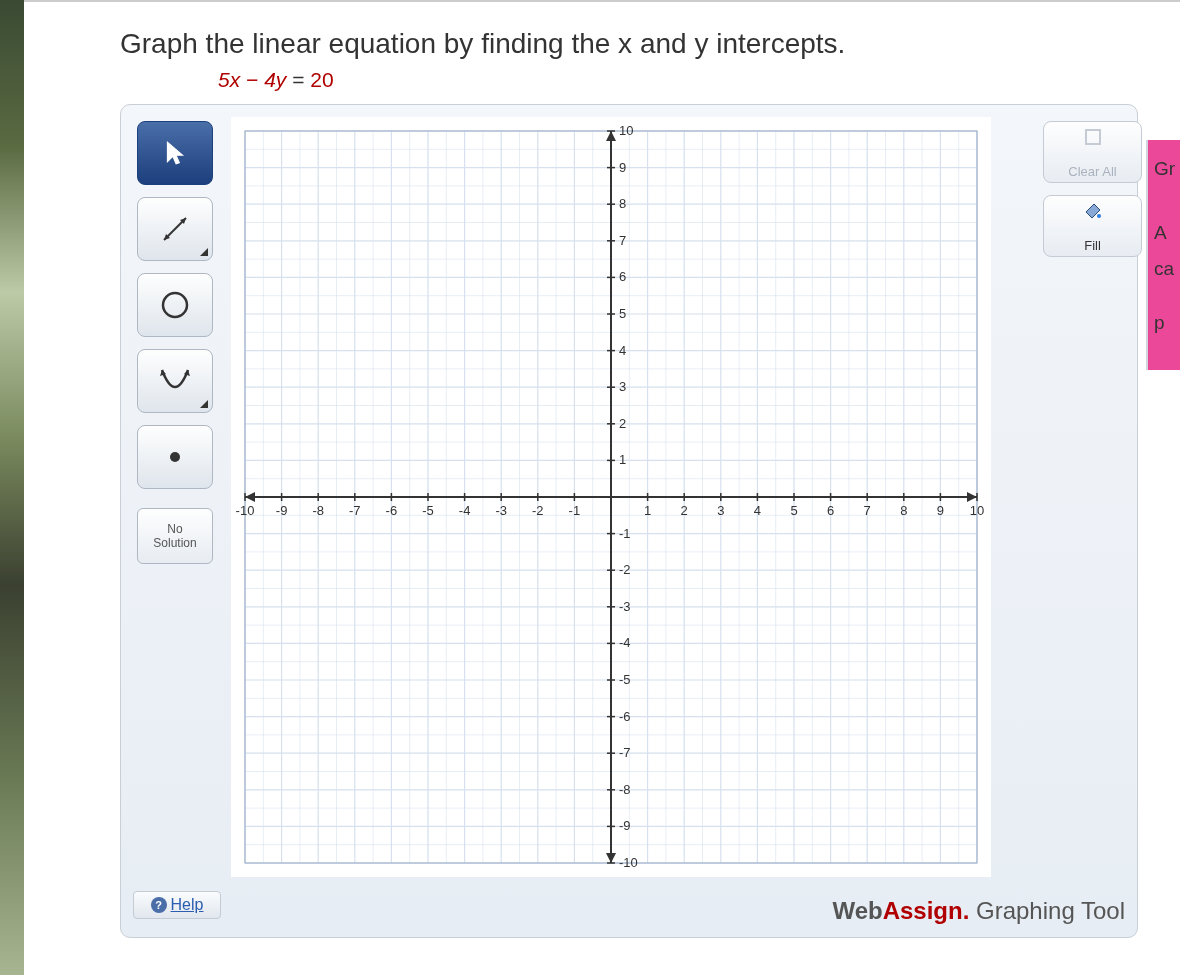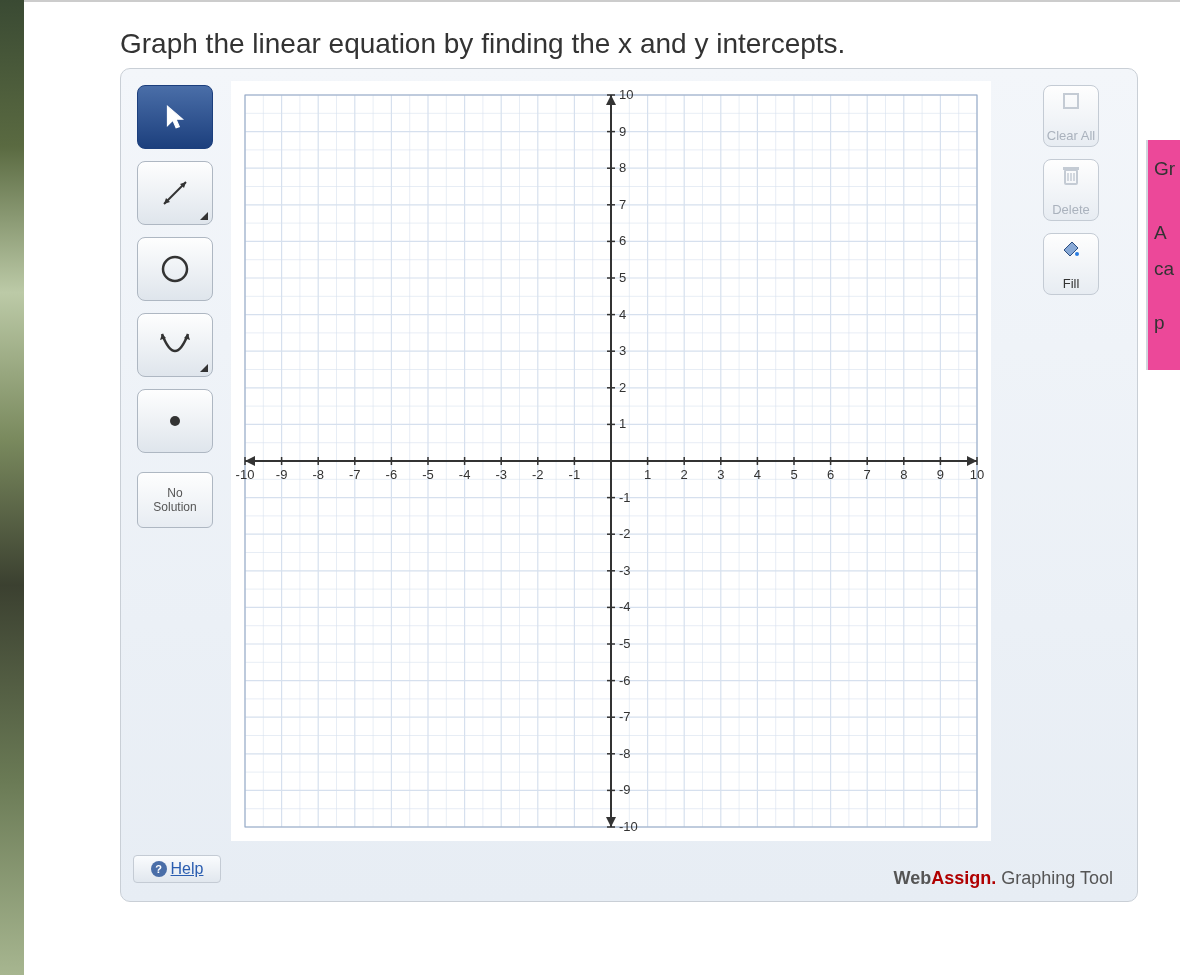--- a/index.html
+++ b/index.html
@@ -108,39 +108,39 @@
     background:#4a6ea8;color:#fff;display:flex;align-items:center;justify-content:center;
     font-size:11px;font-weight:bold;
   }
   
   .rtools {
     position:absolute;
     right: 14px; top: 16px;
     width: 84px;
   }
   .rtool {
-    width:56px;height:62px;margin:0 4px 12px 4px;
+    width:99px;height:62px;margin:0 4px 12px 4px;
     border-radius:8px;border:1px solid #c4cbd4;
     background:linear-gradient(180deg,#fefefe,#e7ecf2);
     display:flex;flex-direction:column;align-items:center;justify-content:center;
     font-size:13px;cursor:pointer;gap:12px;
   }
   .rtool.disabled { color:#aab2bd; cursor:default;}
   .rtool .ico { width:22px;height:22px;margin-bottom:4px;display:flex;align-items:center;justify-content:center;}
   
   .graph {
     position:absolute;
     left:110px; top:12px;
     width:760px; height:760px;
     background:#fff;
   }
   .footer {
     position:absolute;
-    right:24px; bottom:12px;
-    font-size:18px;
+    right:12px; bottom:12px;
+    font-size:24px;
     color:#555;
   }
   .footer .wa { color:#b00000; font-weight:bold;}
   .footer .web { color:#555; font-weight:bold;}
   
   .rightsnip {
     position:absolute;
     right:0; top:140px;
     width:34px;
     border-left:2px solid #d0d6de;
@@ -153,20 +153,23 @@
 </style>
 </head>
 <body>
 
 <div class="page">
   <div class="leftstrip"></div>
   <div class="topbar"></div>
 
   <div class="content">
     <div class="question">Graph the linear equation by finding the x and y intercepts.</div>
+    <div class="equation">
+      <span class="eq-lhs"><span>5</span><span class="eq-x">x</span><span> − </span><span>4</span><span class="eq-y">y</span></span><span class="eq-eq"> = </span><span class="eq-rhs">20</span>
+    </div>
 
     <div class="panel">
 
       <div class="tools">
         <div class="tool selected">
           <svg width="22" height="26" viewBox="0 0 20 24">
             <path d="M3 2 L3 20 L8 15 L11 22 L14 21 L11 14 L17 14 Z" fill="#fff" stroke="#fff" stroke-width="1"></path>
           </svg>
         </div>
         <div class="tool">
@@ -205,32 +208,20 @@
       </div>
 
       <div class="rtools">
         <div class="rtool disabled">
           <span class="ico">
             <svg width="20" height="20">
                 <rect x="3" y="3" width="14" height="14" fill="none" stroke="#c4cbd4" stroke-width="2"></rect>
               </svg>
           </span>
           <span>Clear All</span>
-        </div>
-        <div class="rtool disabled">
-          <span class="ico">
-            <svg width="20" height="22" viewBox="0 0 20 22">
-              <rect x="4" y="6" width="12" height="14" rx="1" fill="none" stroke="#c4cbd4" stroke-width="2"></rect>
-              <rect x="2" y="3" width="16" height="3" fill="#c4cbd4"></rect>
-              <line x1="7" y1="9" x2="7" y2="17" stroke="#c4cbd4" stroke-width="1.5"></line>
-              <line x1="10" y1="9" x2="10" y2="17" stroke="#c4cbd4" stroke-width="1.5"></line>
-              <line x1="13" y1="9" x2="13" y2="17" stroke="#c4cbd4" stroke-width="1.5"></line>
-            </svg>
-          </span>
-          <span>Delete</span>
         </div>
         <div class="rtool">
           <span class="ico">
             <svg width="22" height="22" viewBox="0 0 22 22">
               <path d="M4 12 L12 4 L18 10 L10 18 Z" fill="#88a9d6" stroke="#2a4d80" stroke-width="1"></path>
               <circle cx="17" cy="16" r="2" fill="#2a7de1"></circle>
             </svg>
           </span>
           <span style="color:#333;">Fill</span>
         </div>

